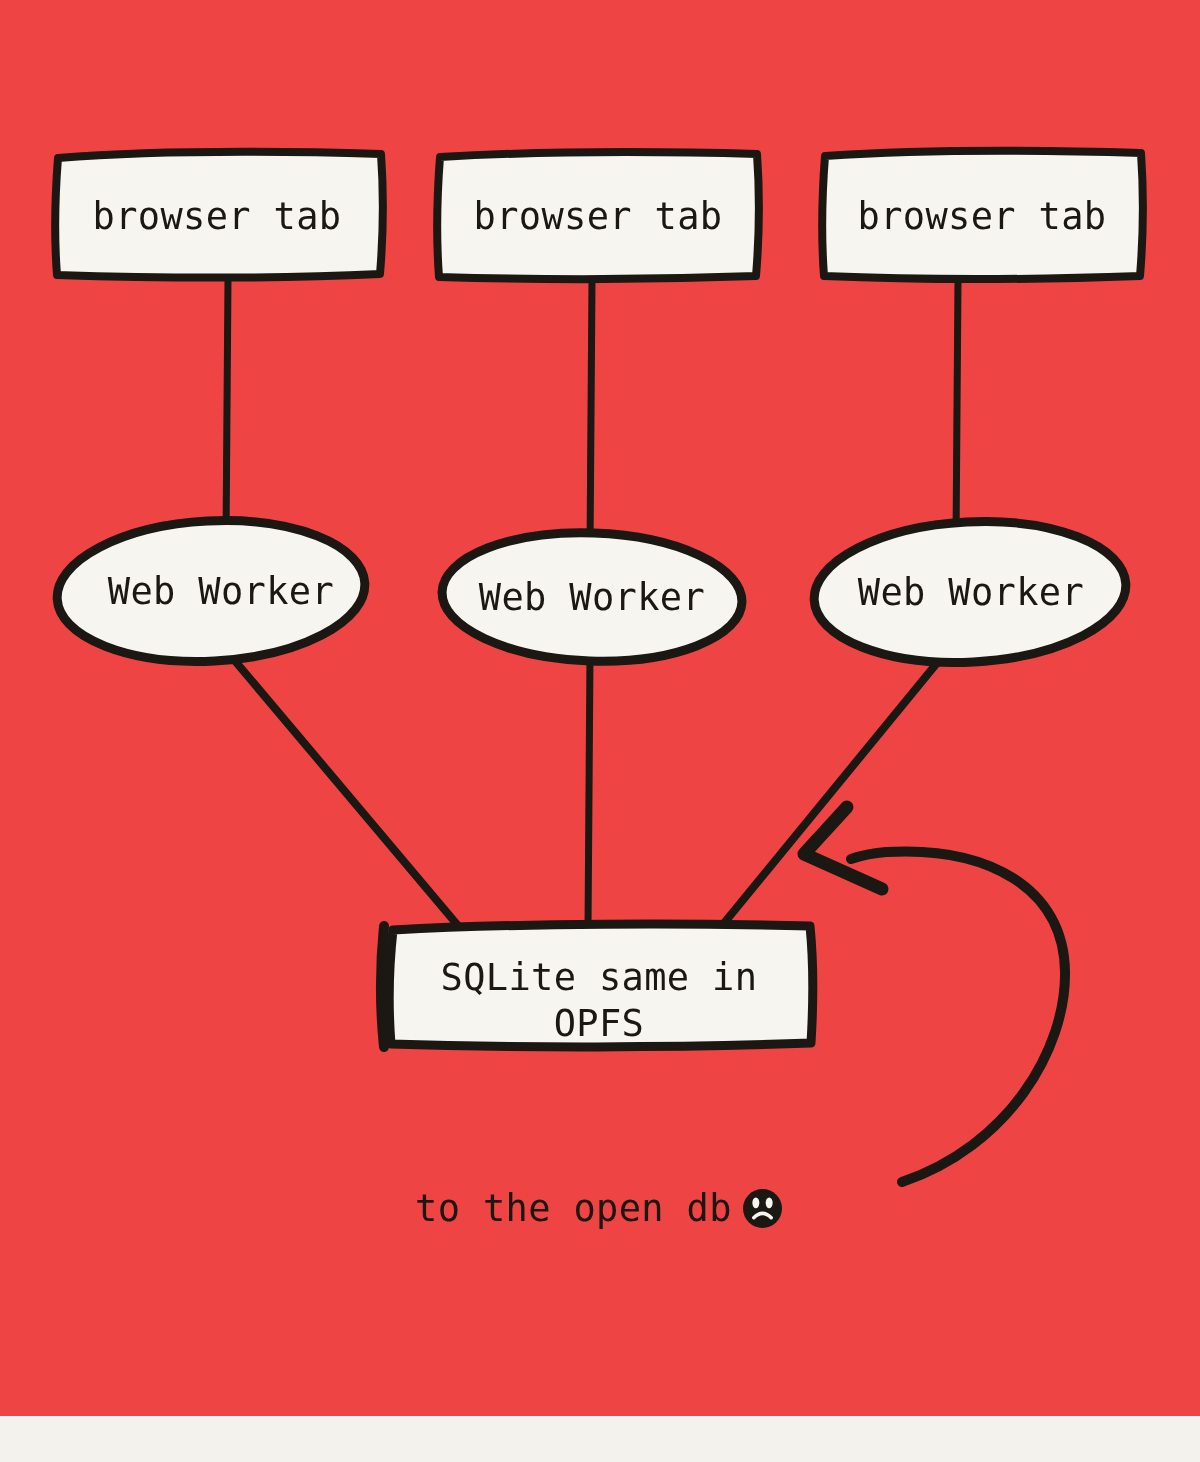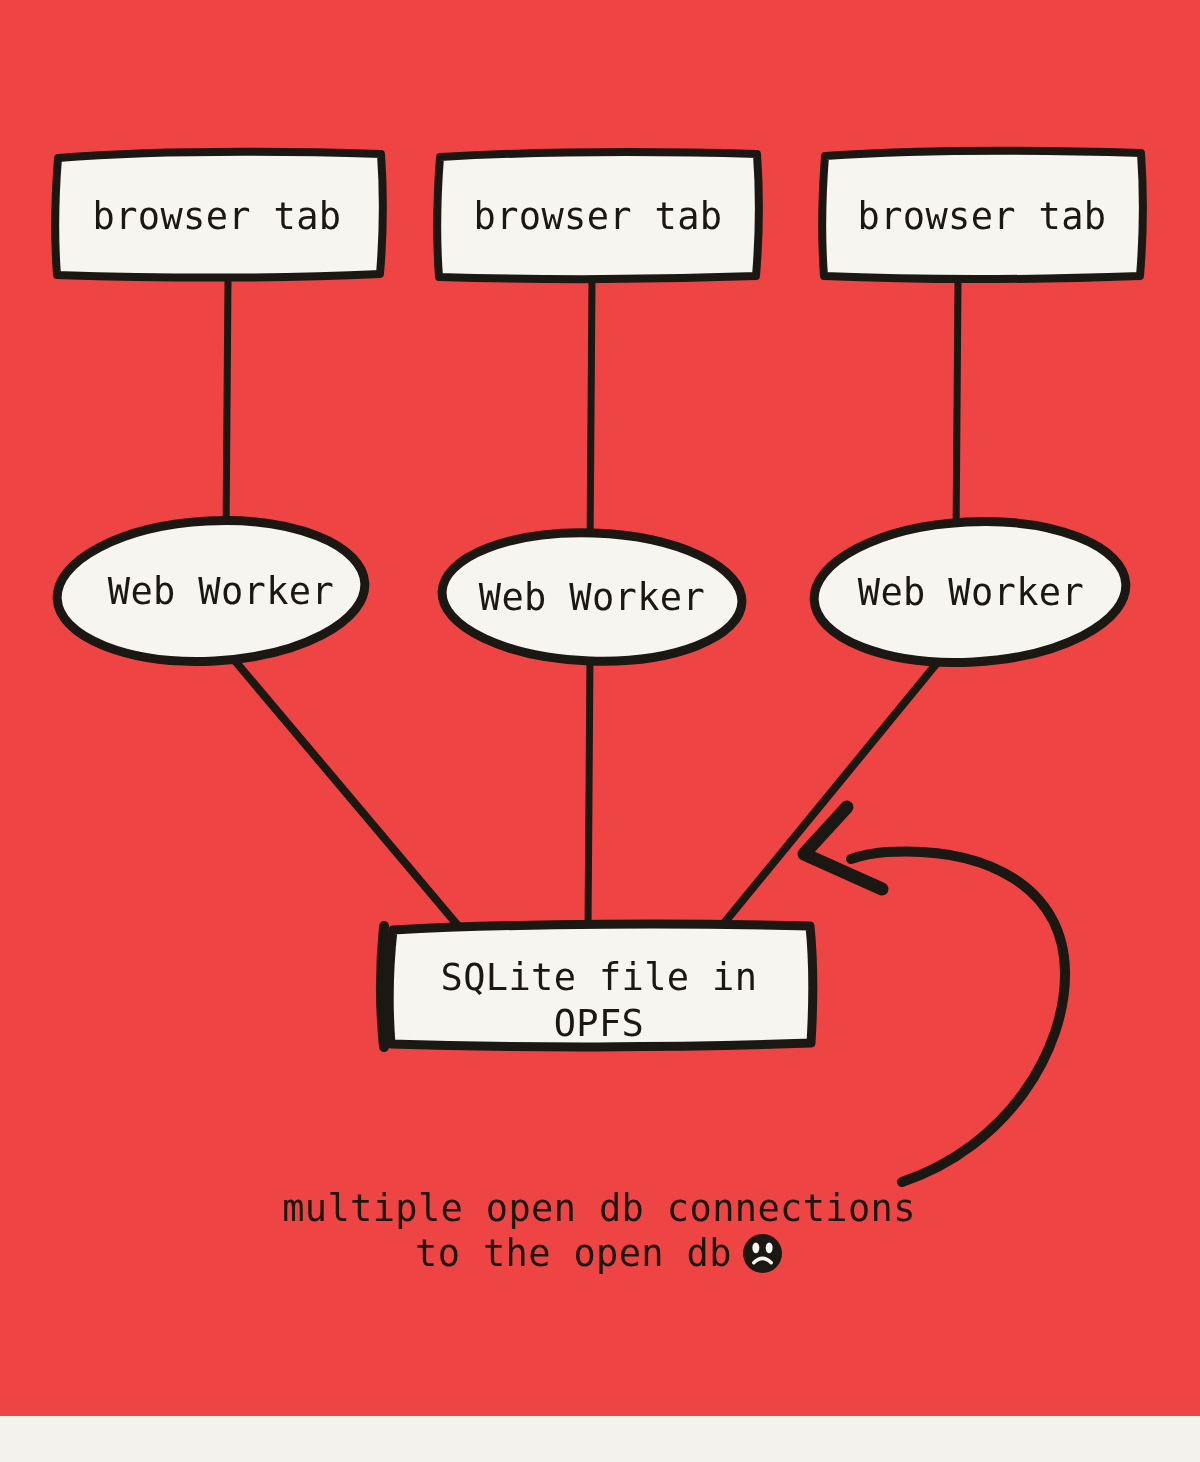--- a/index.html
+++ b/index.html
@@ -94,24 +94,23 @@
   </svg>
 
   <div class="node-label" style="left:217px; top:216px;">browser tab</div>
   <div class="node-label" style="left:598px; top:216px;">browser tab</div>
   <div class="node-label" style="left:982px; top:216px;">browser tab</div>
 
   <div class="node-label" style="left:221px; top:591px;">Web Worker</div>
   <div class="node-label" style="left:592px; top:597px;">Web Worker</div>
   <div class="node-label" style="left:971px; top:592px;">Web Worker</div>
 
-  <div class="db-label">SQLite file in OPFS</div>
+  <div class="db-label">SQLite same in OPFS</div>
 
   <div class="caption">
-    <div>multiple open db connections</div>
     <div><span>to the open db</span><svg class="emoji-svg" viewBox="0 0 40 40" xmlns="http://www.w3.org/2000/svg">
 ade      <circle cx="20" cy="20" r="19" fill="#1b1712"></circle>
       <ellipse cx="13.5" cy="14.5" rx="3.4" ry="5.2" fill="#f7f5f0"></ellipse>
       <ellipse cx="26.5" cy="14.5" rx="3.4" ry="5.2" fill="#f7f5f0"></ellipse>
       <path d="M 11.5 29 Q 20 20.5 28.5 29" stroke="#f7f5f0" stroke-width="3.4" fill="none" stroke-linecap="round"></path>
     </svg></div>
   </div>
 
 </div>
 

